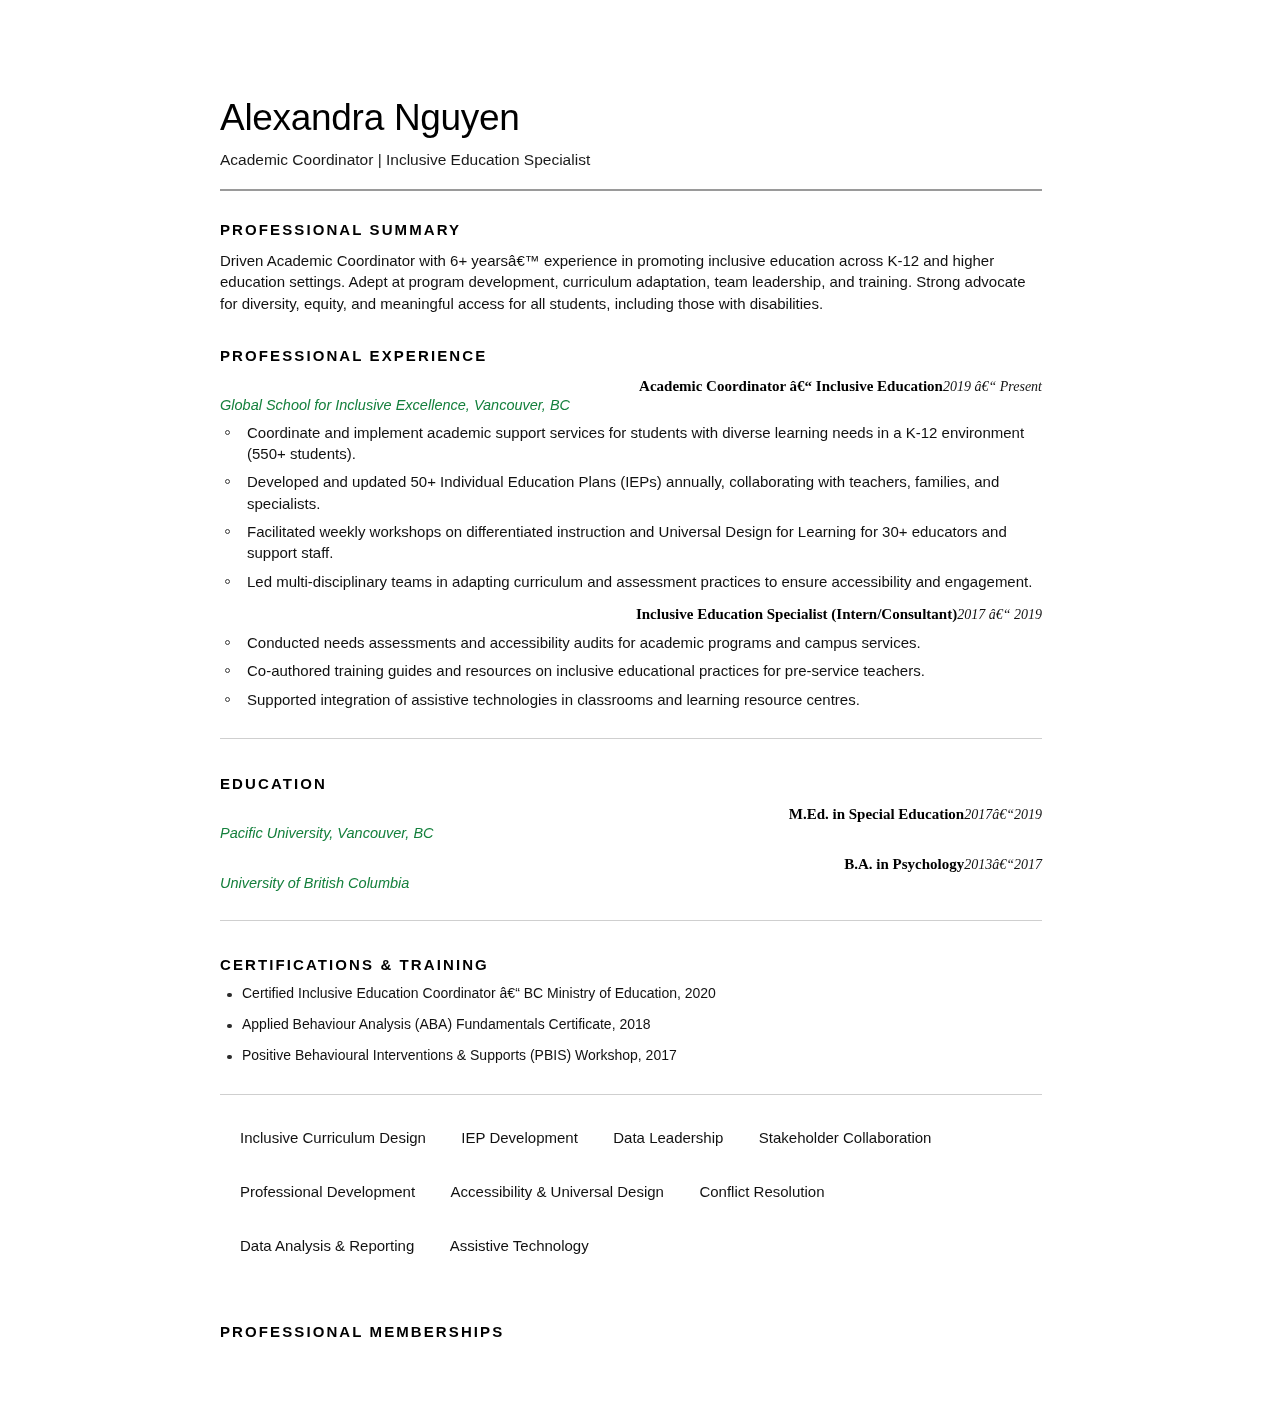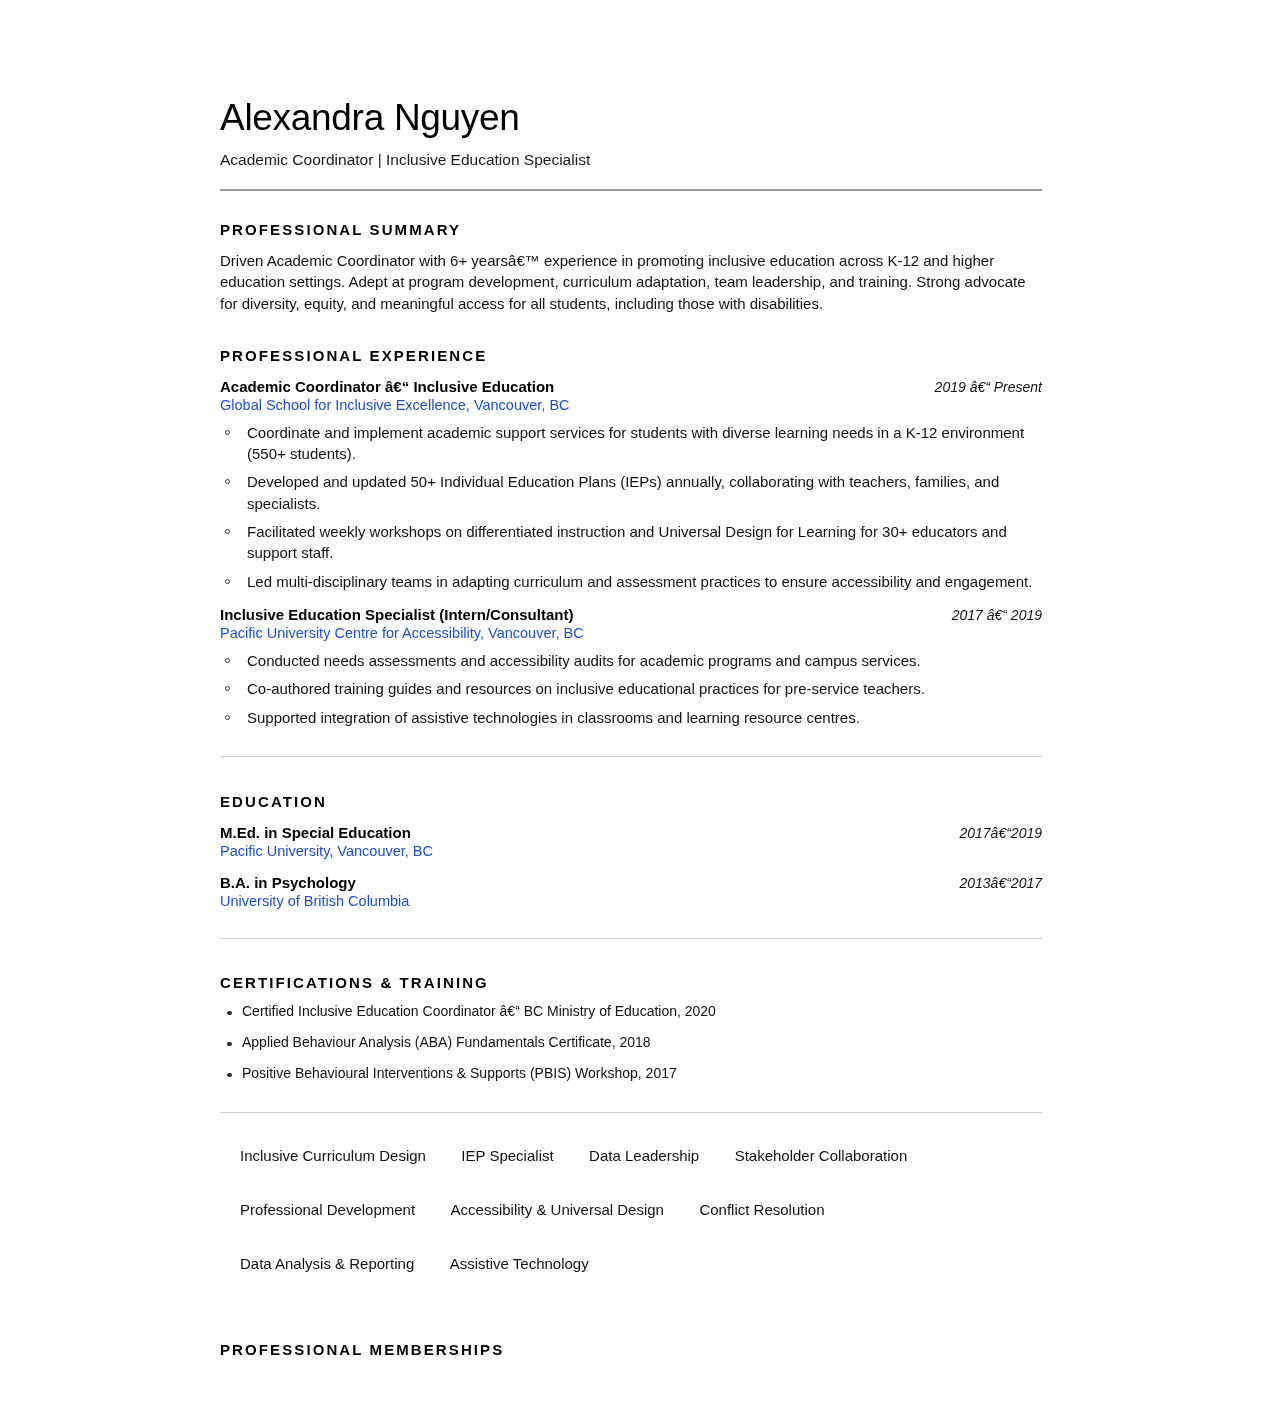--- a/index.html
+++ b/index.html
@@ -84,39 +84,41 @@
     font-size: 15px;
     line-height: 1.45;
     margin-top: 12px;
     color: #111;
   }
 
   
   .entry { margin-top: 14px; }
   .entry-head {
     display: flex;
-    justify-content: space-between;
+    justify-content: flex-end;
     align-items: baseline;
     width: 822px;
+    font-family: Liberation Serif, serif;
   }
   .entry-title {
     font-size: 15px;
     font-weight: bold;
     color: #000;
   }
   .entry-dates {
     font-size: 14px;
     font-style: italic;
     color: #111;
     white-space: nowrap;
     text-align: right;
   }
   .entry-org {
     font-size: 14.5px;
-    color: #1d4ed8;
+    font-style: italic;
+    color: #15803d;
     margin-top: 2px;
   }
 
   ul.hollow {
     list-style: none;
     margin: 9px 0 0 0;
     padding: 0;
   }
   ul.hollow > li {
     position: relative;
@@ -217,21 +219,20 @@
           <li>Facilitated weekly workshops on differentiated instruction and Universal Design for Learning for 30+ educators and support staff.</li>
           <li>Led multi-disciplinary teams in adapting curriculum and assessment practices to ensure accessibility and engagement.</li>
         </ul>
       </div>
 
       <div class="entry">
         <div class="entry-head">
           <span class="entry-title">Inclusive Education Specialist (Intern/Consultant)</span>
           <span class="entry-dates">2017 â€“ 2019</span>
         </div>
-        <div class="entry-org">Pacific University Centre for Accessibility, Vancouver, BC</div>
         <ul class="hollow">
           <li>Conducted needs assessments and accessibility audits for academic programs and campus services.</li>
           <li>Co-authored training guides and resources on inclusive educational practices for pre-service teachers.</li>
           <li>Supported integration of assistive technologies in classrooms and learning resource centres.</li>
         </ul>
       </div>
     </div>
 
     <div class="gap-after-exp">
       <hr class="rule-light">
@@ -271,21 +272,21 @@
     </div>
 
     <div class="gap-after-cert">
       <hr class="rule-light">
     </div>
 
     <div class="sec-skills">
       <div class="skills-wrap">
         <div class="skill-row">
           <span class="skill">Inclusive Curriculum Design</span>
-          <span class="skill">IEP Specialist</span>
+          <span class="skill">IEP Development</span>
           <span class="skill">Data Leadership</span>
           <span class="skill">Stakeholder Collaboration</span>
         </div>
         <div class="skill-row">
           <span class="skill">Professional Development</span>
           <span class="skill">Accessibility &amp; Universal Design</span>
           <span class="skill">Conflict Resolution</span>
         </div>
         <div class="skill-row">
           <span class="skill">Data Analysis &amp; Reporting</span>

